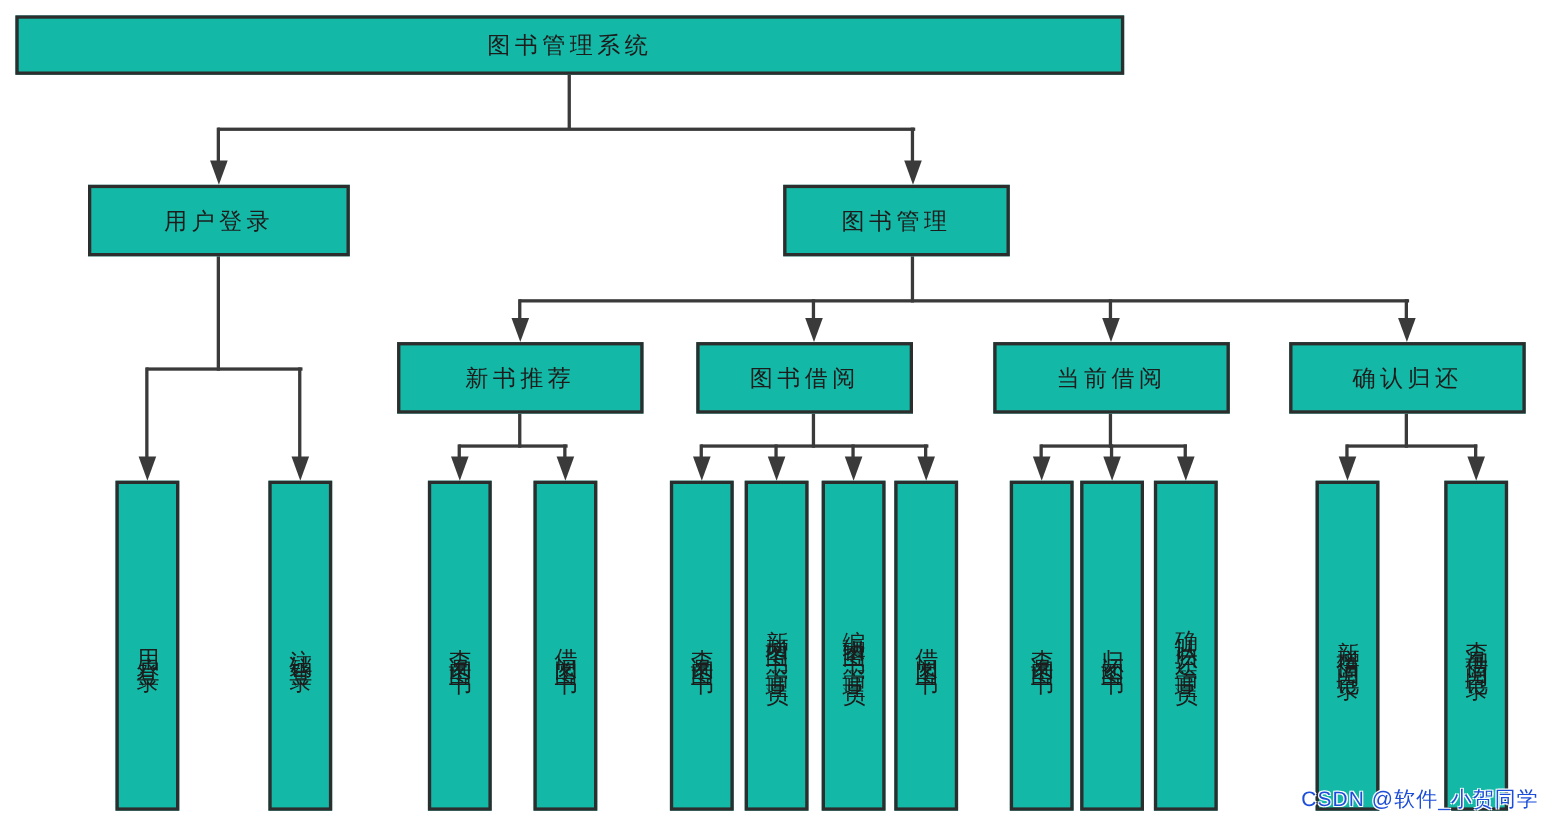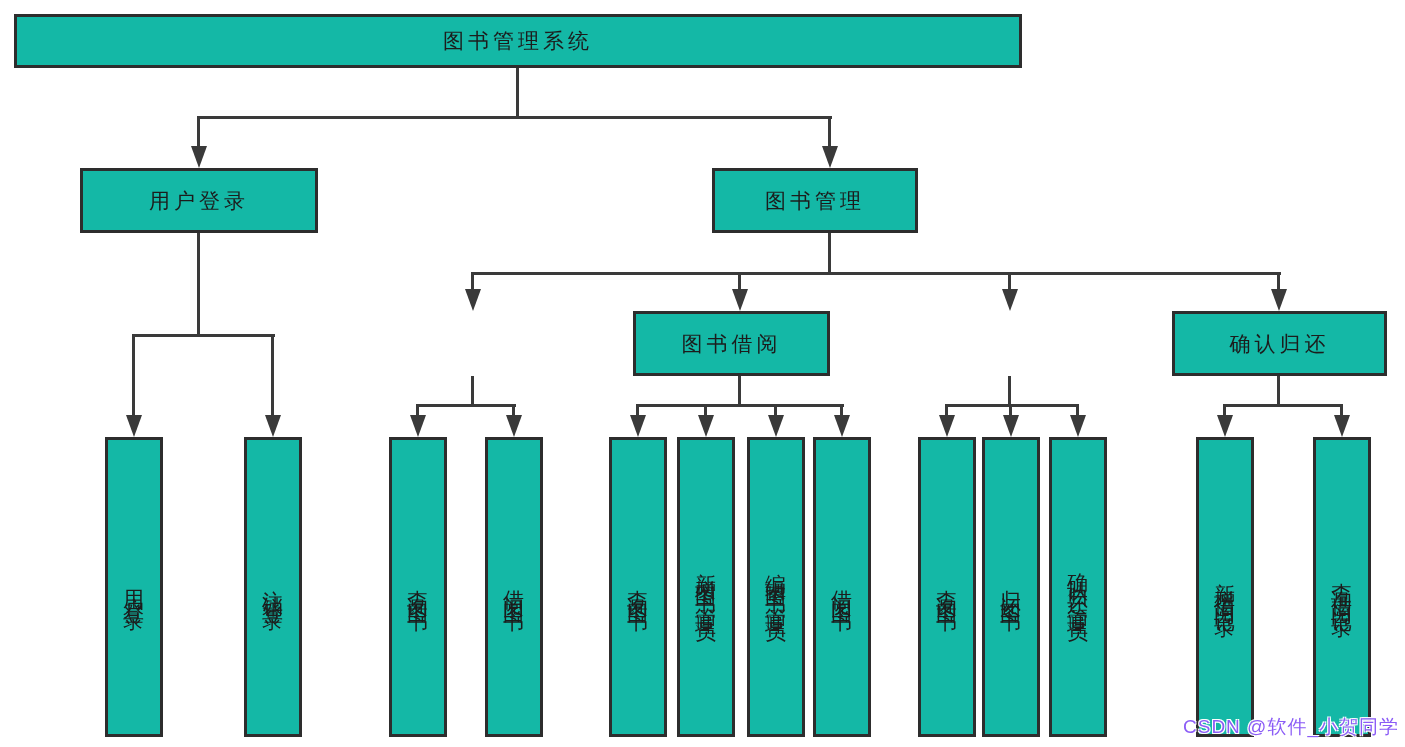--- a/index.html
+++ b/index.html
@@ -44,21 +44,21 @@
     border-right: 8px solid transparent;
     border-top: 22px solid #3a3a3a;
     z-index: 1;
   }
   .watermark {
     position: absolute;
     left: 1183px;
     top: 714px;
     font-size: 19px;
     letter-spacing: 1px;
-    color: #8b5cf6;
+    color: #1d4ed8;
     white-space: nowrap;
     z-index: 3;
     text-shadow: -1px -1px 0 #fff, 1px -1px 0 #fff, -1px 1px 0 #fff, 1px 1px 0 #fff;
   }
 </style>
 </head>
 <body>
 
 <div class="canvas">
 
@@ -125,22 +125,28 @@
     <span>图书管理系统</span>
   </div>
 
   <div class="node h-label" style="left:80px;top:168px;width:238px;height:65px">
     <span>用户登录</span>
   </div>
   <div class="node h-label" style="left:712px;top:168px;width:206px;height:65px">
     <span>图书管理</span>
   </div>
 
+  <div class="node h-label" style="left:361px;top:311px;width:224px;height:65px">
+    <span>新书推荐</span>
+  </div>
   <div class="node h-label" style="left:633px;top:311px;width:197px;height:65px">
     <span>图书借阅</span>
+  </div>
+  <div class="node h-label" style="left:903px;top:311px;width:215px;height:65px">
+    <span>当前借阅</span>
   </div>
   <div class="node h-label" style="left:1172px;top:311px;width:215px;height:65px">
     <span>确认归还</span>
   </div>
 
   <div class="node leaf" style="left:105px">
     <span>用户登录</span>
   </div>
   <div class="node leaf" style="left:244px">
     <span>注销登录</span>

